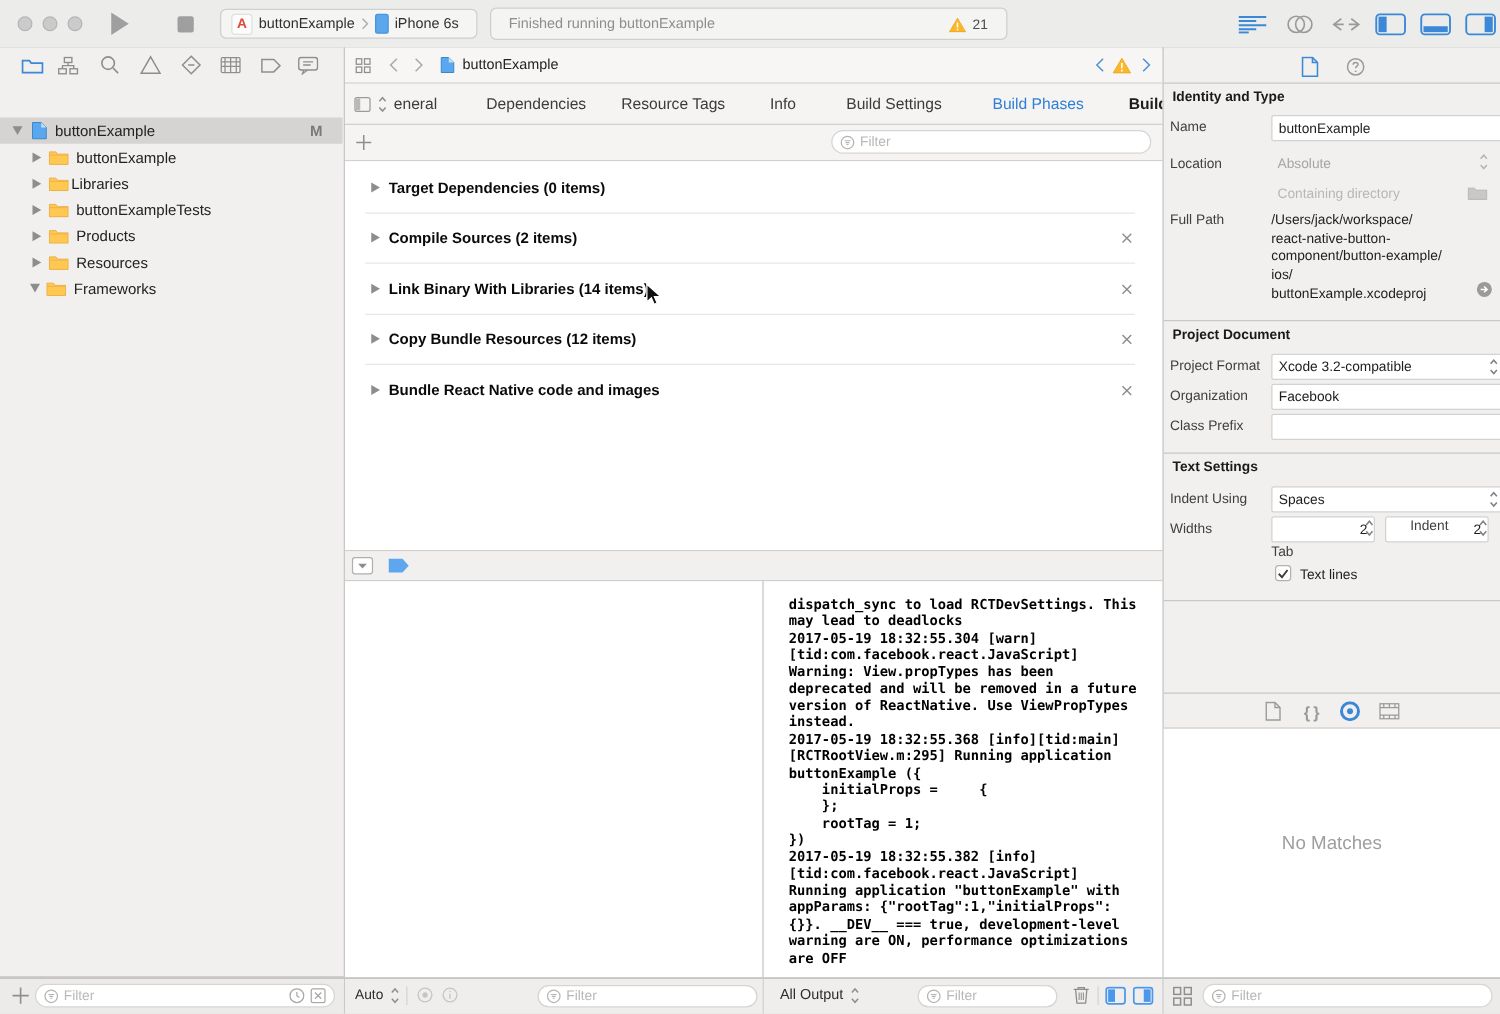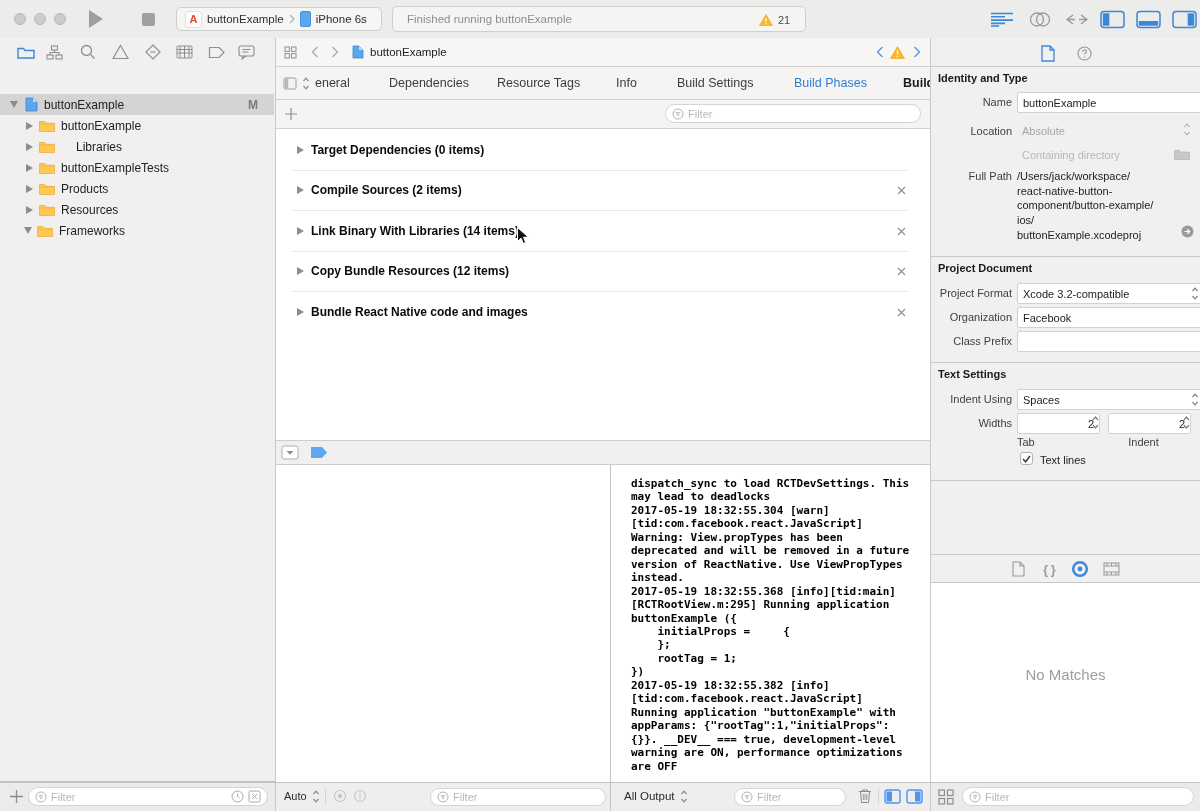--- a/index.html
+++ b/index.html
@@ -15,21 +15,21 @@
   .stop{width:13px;height:13px;background:#9f9f9f;border-radius:2px}
   .filterfield{background:#fff;border:1px solid #d6d5d4;border-radius:10px;height:19px;display:flex;align-items:center;padding:0 6px;gap:4px}
   .ph{color:#b9b8b7;font-size:11px}
   .navrow{position:absolute;left:0;width:274px;height:21px;display:flex;align-items:center;font-size:12px;color:#222}
   .tri{width:0;height:0;border-left:7px solid #8d8d8d;border-top:4.5px solid transparent;border-bottom:4.5px solid transparent}
   .trid{width:0;height:0;border-top:7px solid #8d8d8d;border-left:4.5px solid transparent;border-right:4.5px solid transparent}
   .tab{position:absolute;top:0;height:33px;line-height:33px;font-size:12.5px;color:#3c3c3c;white-space:nowrap}
   .tab.active{color:#2f7fd7}
   .phase-title{position:absolute;font-weight:bold;font-size:12px;color:#0a0a0a;white-space:nowrap}
   .ifield{position:absolute;background:#fff;border:1px solid #d3d2d1;border-radius:2px;height:19px;display:flex;align-items:center;padding:0 5px;font-size:11px;color:#1d1d1d}
-  .ilabel{position:absolute;width:76px;text-align:right;font-size:11px;color:#3f3f3f;white-space:nowrap}
+  .ilabel{position:absolute;width:76px;font-size:11px;color:#3f3f3f;white-space:nowrap}
   .sect{position:absolute;font-weight:bold;font-size:11px;color:#1a1a1a}
   .console{position:absolute;font-family:"DejaVu Sans Mono","Liberation Mono",monospace;
            font-weight:bold;font-size:11px;line-height:13.45px;color:#000;white-space:pre;margin:11px}
   .bbar{position:absolute;background:#ecebea;border-top:1px solid #c3c3c3}
   .gray-ic{stroke:#8e8e8e;fill:none}
   .chev{stroke:#7f7f7f;fill:none;stroke-width:1.2}
 </style>
 </head>
 <body>
 
@@ -158,21 +158,21 @@
         <path d="M.5 4h15" stroke="#f3b646"></path>
       </svg>
     <span style="margin-left:6px">buttonExample</span>
   </div>
   <div class="navrow" style="top:136px">
     <span class="tri" style="margin-left:26px"></span>
     <svg style="margin-left:6px" width="16" height="12">
         <path d="M.5 1.5h5.2L7 3.3h8.5v8.2H.5z" fill="#ffc951" stroke="#e9a83c" stroke-width=".7"></path>
         <path d="M.5 4h15" stroke="#f3b646"></path>
       </svg>
-    <span style="margin-left:21px">Libraries</span>
+    <span style="margin-left:2px">Libraries</span>
   </div>
   <div class="navrow" style="top:157px">
     <span class="tri" style="margin-left:26px"></span>
     <svg style="margin-left:6px" width="16" height="12">
         <path d="M.5 1.5h5.2L7 3.3h8.5v8.2H.5z" fill="#ffc951" stroke="#e9a83c" stroke-width=".7"></path>
         <path d="M.5 4h15" stroke="#f3b646"></path>
       </svg>
     <span style="margin-left:6px">buttonExampleTests</span>
   </div>
   <div class="navrow" style="top:178px">
@@ -514,21 +514,21 @@
   <div class="ifield" style="left:1108px;top:413px;width:71px;justify-content:flex-end">
       <span>2</span>
     </div>
   <svg class="abs" style="left:1182px;top:414px" width="9" height="17">
       <g class="chev">
         <path d="M2 6L4.5 3 7 6"></path>
         <path d="M2 11l2.5 3L7 11"></path>
       </g>
     </svg>
   <span class="abs" style="left:1017px;top:436px;width:71px;text-align:left;color:#3f3f3f">Tab</span>
-  <span class="abs" style="left:1108px;top:436px;width:71px;text-align:center;color:#3f3f3f">Indent</span>
+  <span class="abs" style="left:1108px;top:415px;width:71px;text-align:center;color:#3f3f3f">Indent</span>
   <span class="abs" style="left:1020px;top:452px;width:13px;height:13px;background:#fff;border:1px solid #b3b2b1;border-radius:3px;display:flex;align-items:center;justify-content:center">
     <svg width="9" height="8">
         <path d="M1 4l2.6 2.8L8 1" stroke="#3c3c3c" stroke-width="1.5" fill="none"></path>
       </svg>
   </span>
   <span class="abs" style="left:1040px;top:454px;color:#1d1d1d">Text lines</span>
   <div class="hline" style="left:931px;top:480px;width:269px;background:#c9c8c7"></div>
 
   <div class="hline" style="left:931px;top:554px;width:269px;background:#c9c8c7"></div>
   <svg class="abs" style="left:1012px;top:561px" width="13" height="16">

